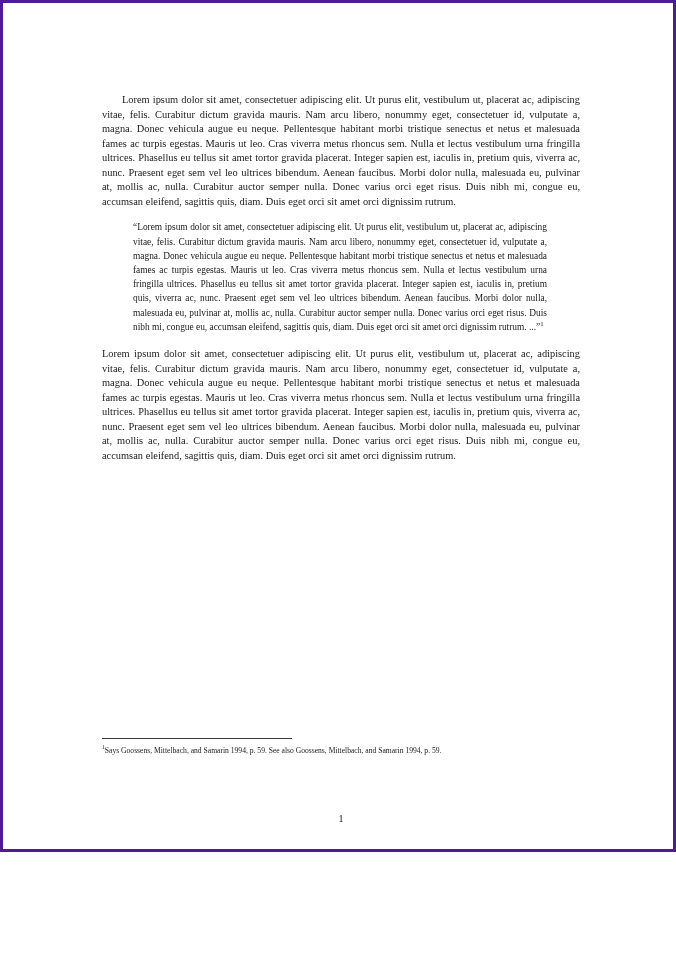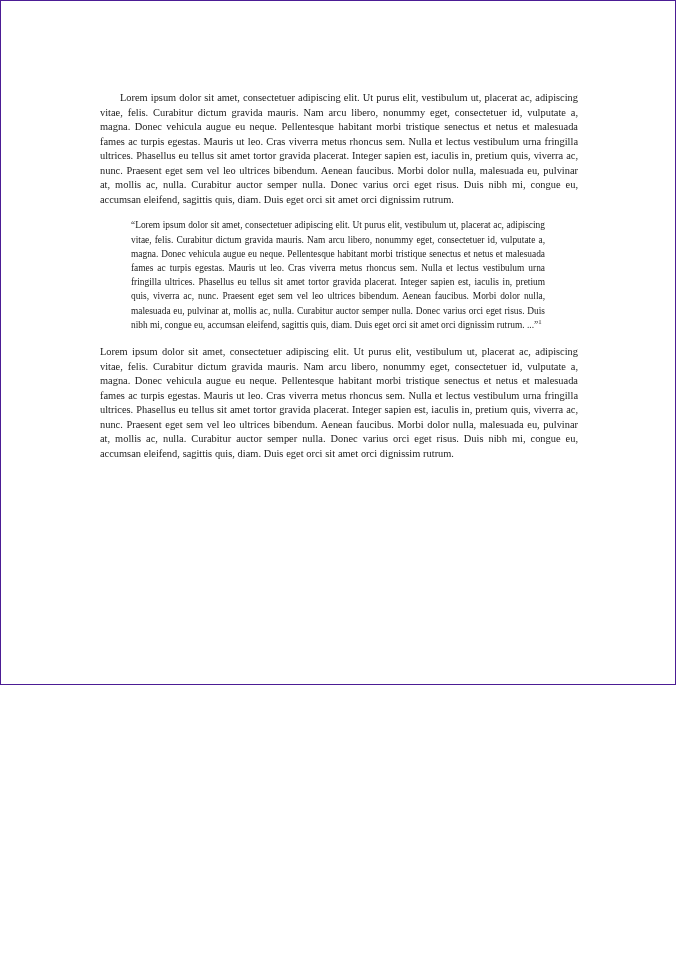--- a/index.html
+++ b/index.html
@@ -8,23 +8,23 @@
     background: #ffffff;
   }
   body {
     font-family: "Liberation Serif", "DejaVu Serif", serif;
     color: #1a1a1a;
   }
 
   .page {
     position: relative;
     width: 676px;
-    height: 685px;
+    height: 852px;
     background: #ffffff;
-    border: 1px solid #4c1d95;
+    border: 3px solid #4c1d95;
     box-sizing: border-box;
     overflow: hidden;
   }
 
   
   .textblock {
     position: absolute;
     left: 99px;
     top: 90px;
     width: 478px;

